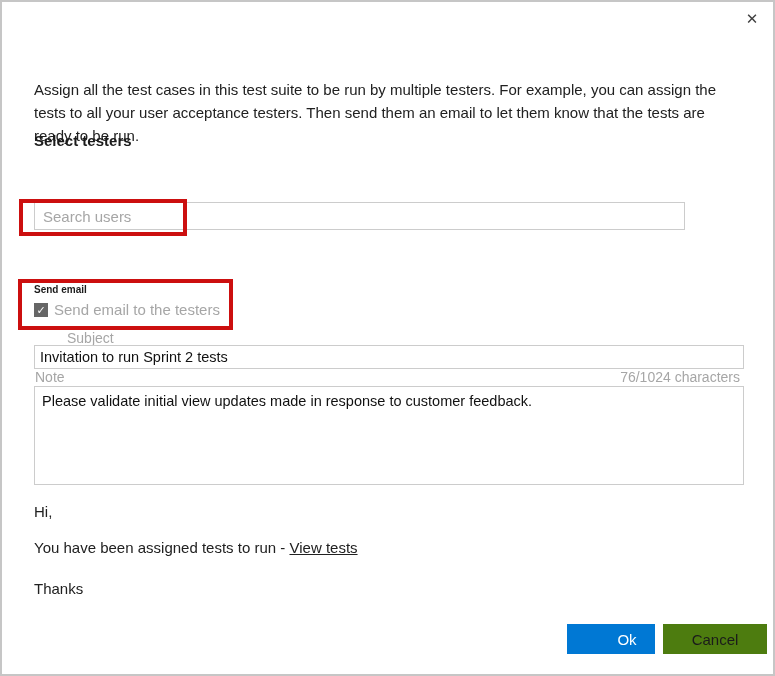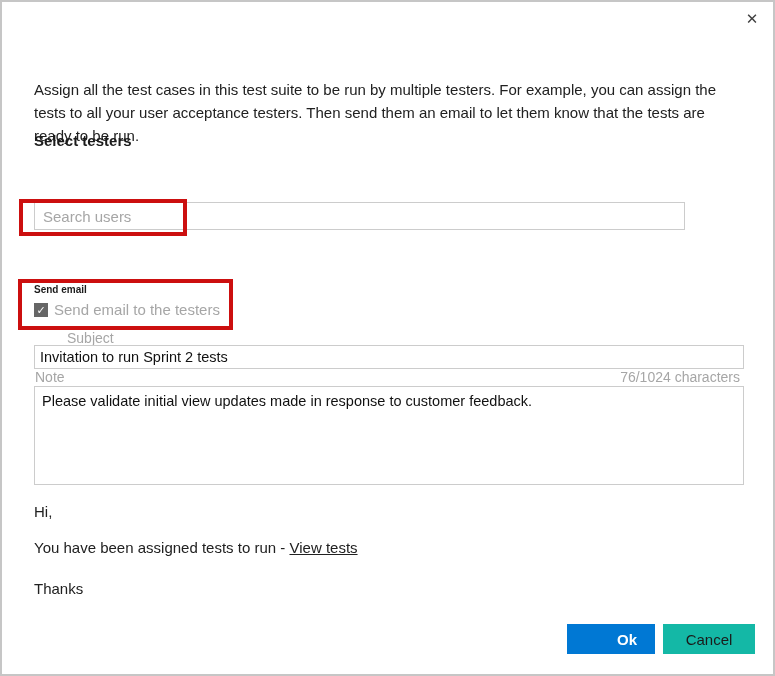--- a/index.html
+++ b/index.html
@@ -112,25 +112,25 @@
   .preview-closing { position: absolute; top: 77px; left: 0; }
 
   .btn {
     position: absolute; top: 622px; height: 30px;
     border: none; font-family: "Liberation Sans", sans-serif;
     font-size: 15px; cursor: pointer;
     display: flex; align-items: center; justify-content: center;
   }
   .btn-ok {
     left: 565px; width: 88px;
-    background: #0078d4; color: #ffffff; font-weight: bold; padding-left: 32px;
+    background: #0078d4; color: #ffffff; font-weight: normal; padding-left: 32px;
   }
   .btn-cancel {
-    left: 661px; width: 92px;
-    background: #14b8a6; color: #1b1b1b;
+    left: 661px; width: 104px;
+    background: #4d7c0f; color: #1b1b1b;
   }
 </style>
 </head>
 <body>
 
 <div class="dialog">
 
   <button class="close-btn">✕</button>
 
 

